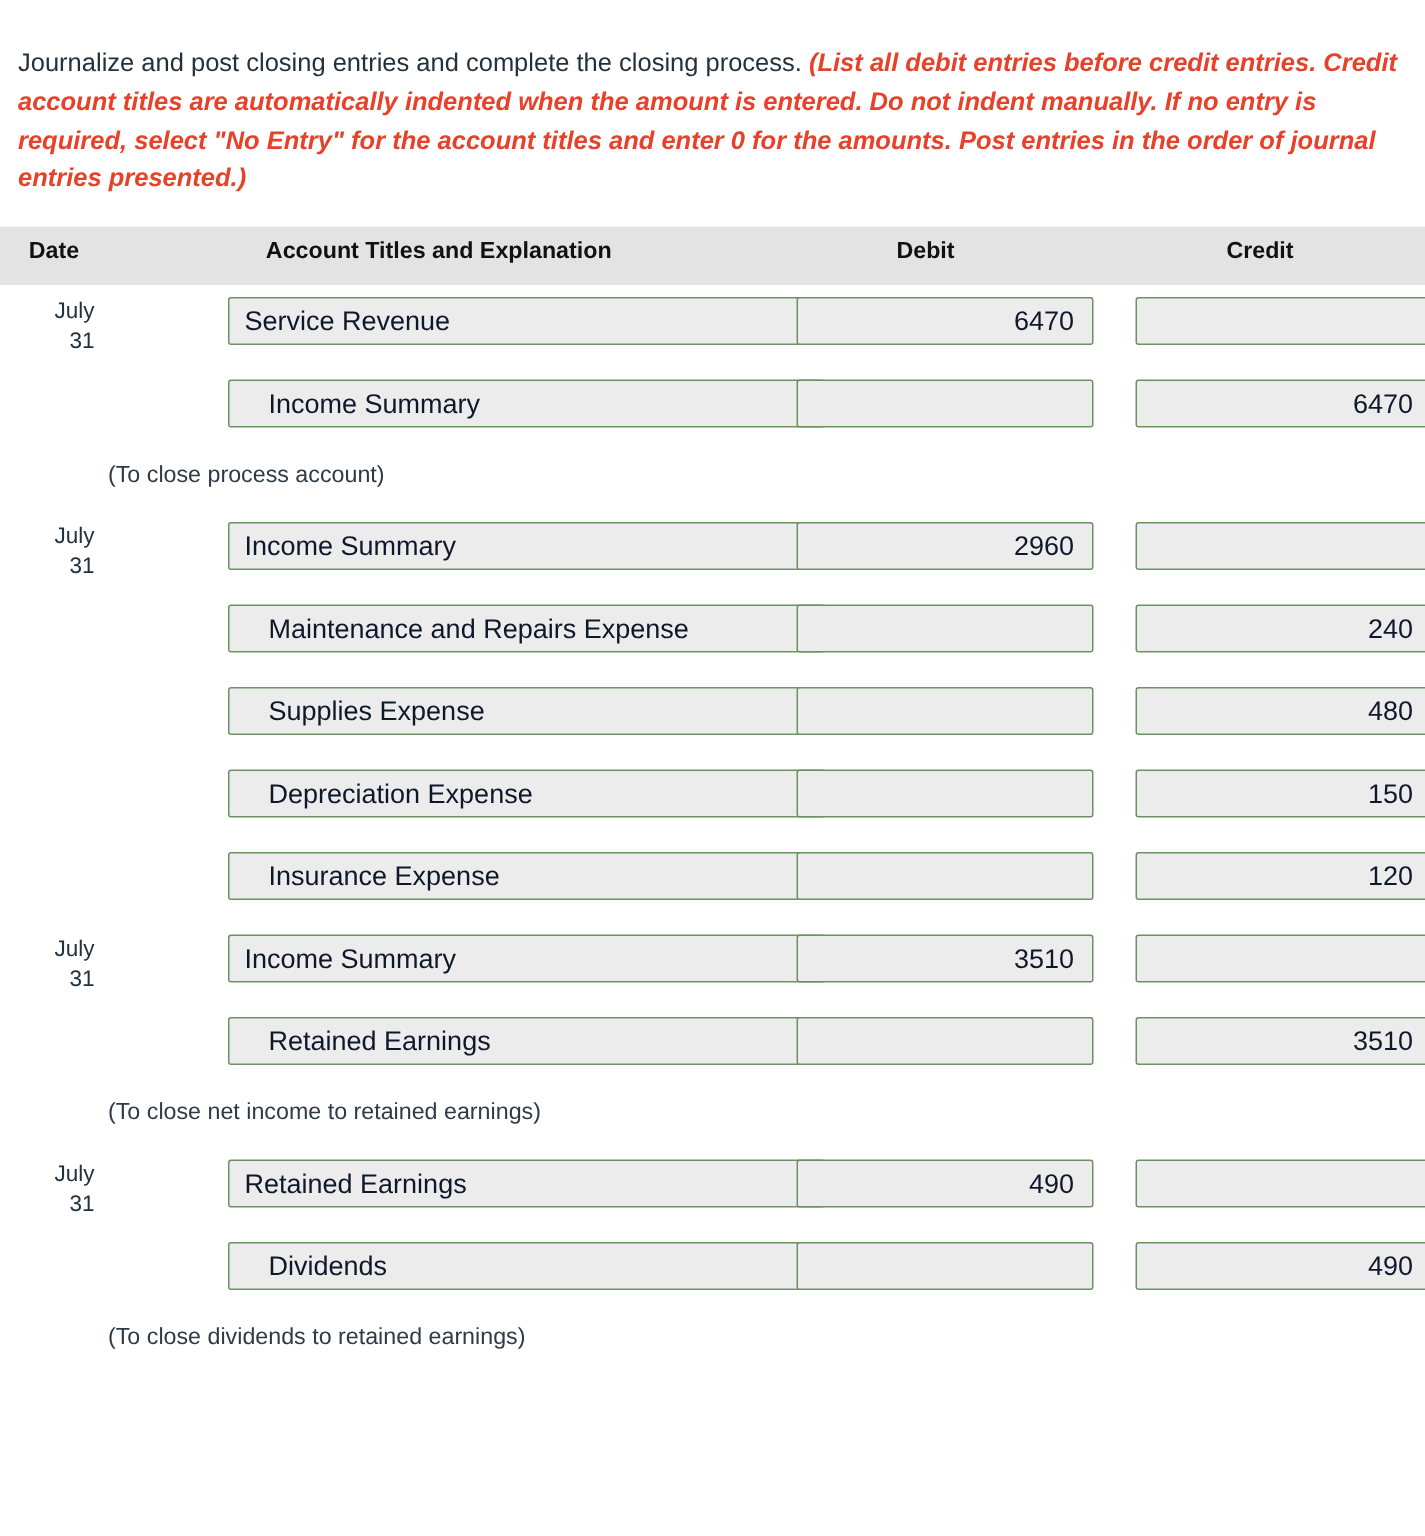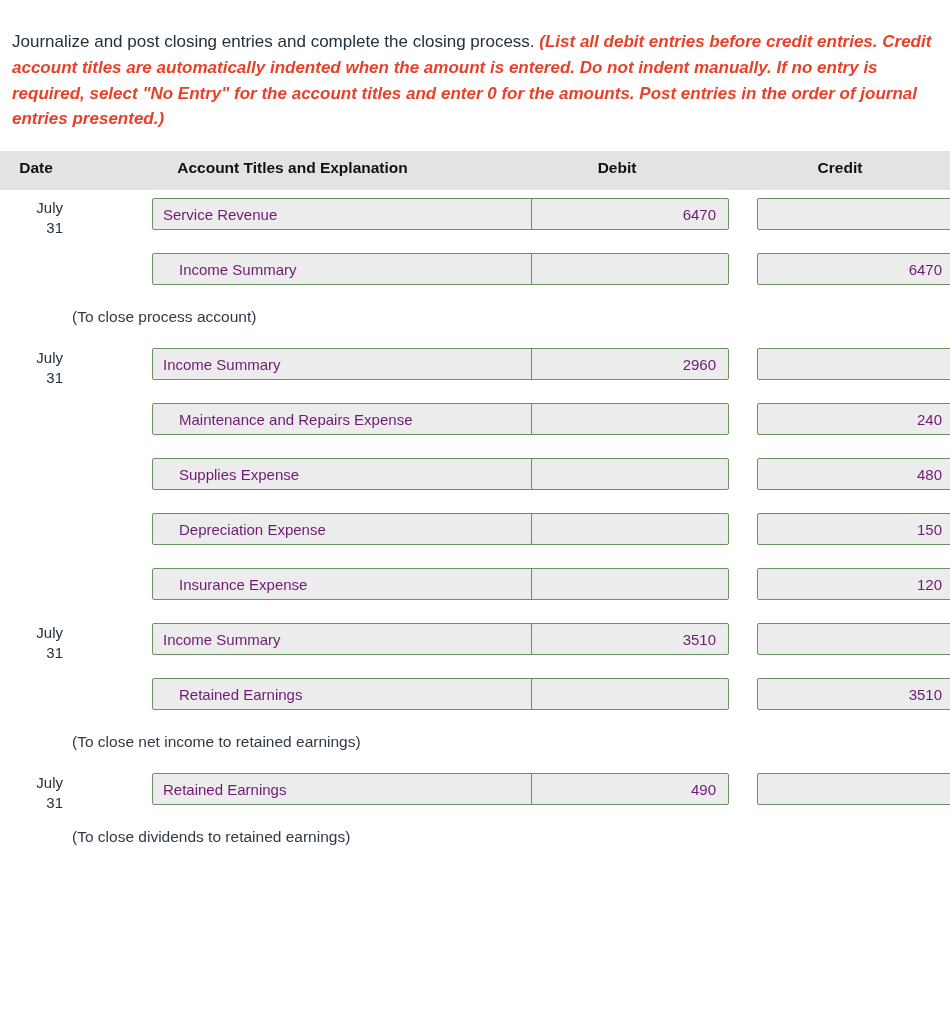--- a/index.html
+++ b/index.html
@@ -73,22 +73,22 @@
 
   
   .box {
     box-sizing: border-box;
     height: 32px;
     background: #ececec;
     border: 1px solid #6b9362;
     border-radius: 2px;
     display: flex;
     align-items: center;
-    font-size: 15px;
-    color: #701a75;
+    font-size: 18px;
+    color: #0f172a;
     margin-top: 8px;
   }
   .box.acct {
     width: 398px;
     margin-left: 80px;
     padding-left: 10px;
     justify-content: flex-start;
   }
   .box.acct.indent { padding-left: 26px; }
   .box.amount {
@@ -256,19 +256,31 @@
         <td>
           <div class="box acct">Retained Earnings</div>
         </td>
         <td>
           <div class="box amount debit">490</div>
         </td>
         <td>
           <div class="box amount credit"></div>
         </td>
       </tr>
+      <tr class="entry-row">
+        <td class="date-cell"></td>
+        <td>
+          <div class="box acct indent">Dividends</div>
+        </td>
+        <td>
+          <div class="box amount debit"></div>
+        </td>
+        <td>
+          <div class="box amount credit">490</div>
+        </td>
+      </tr>
       <tr class="explain-row">
         <td colspan="4">
           <div class="explain">(To close dividends to retained earnings)</div>
         </td>
       </tr>
     </tbody>
 </table>
 
 </body></html>

